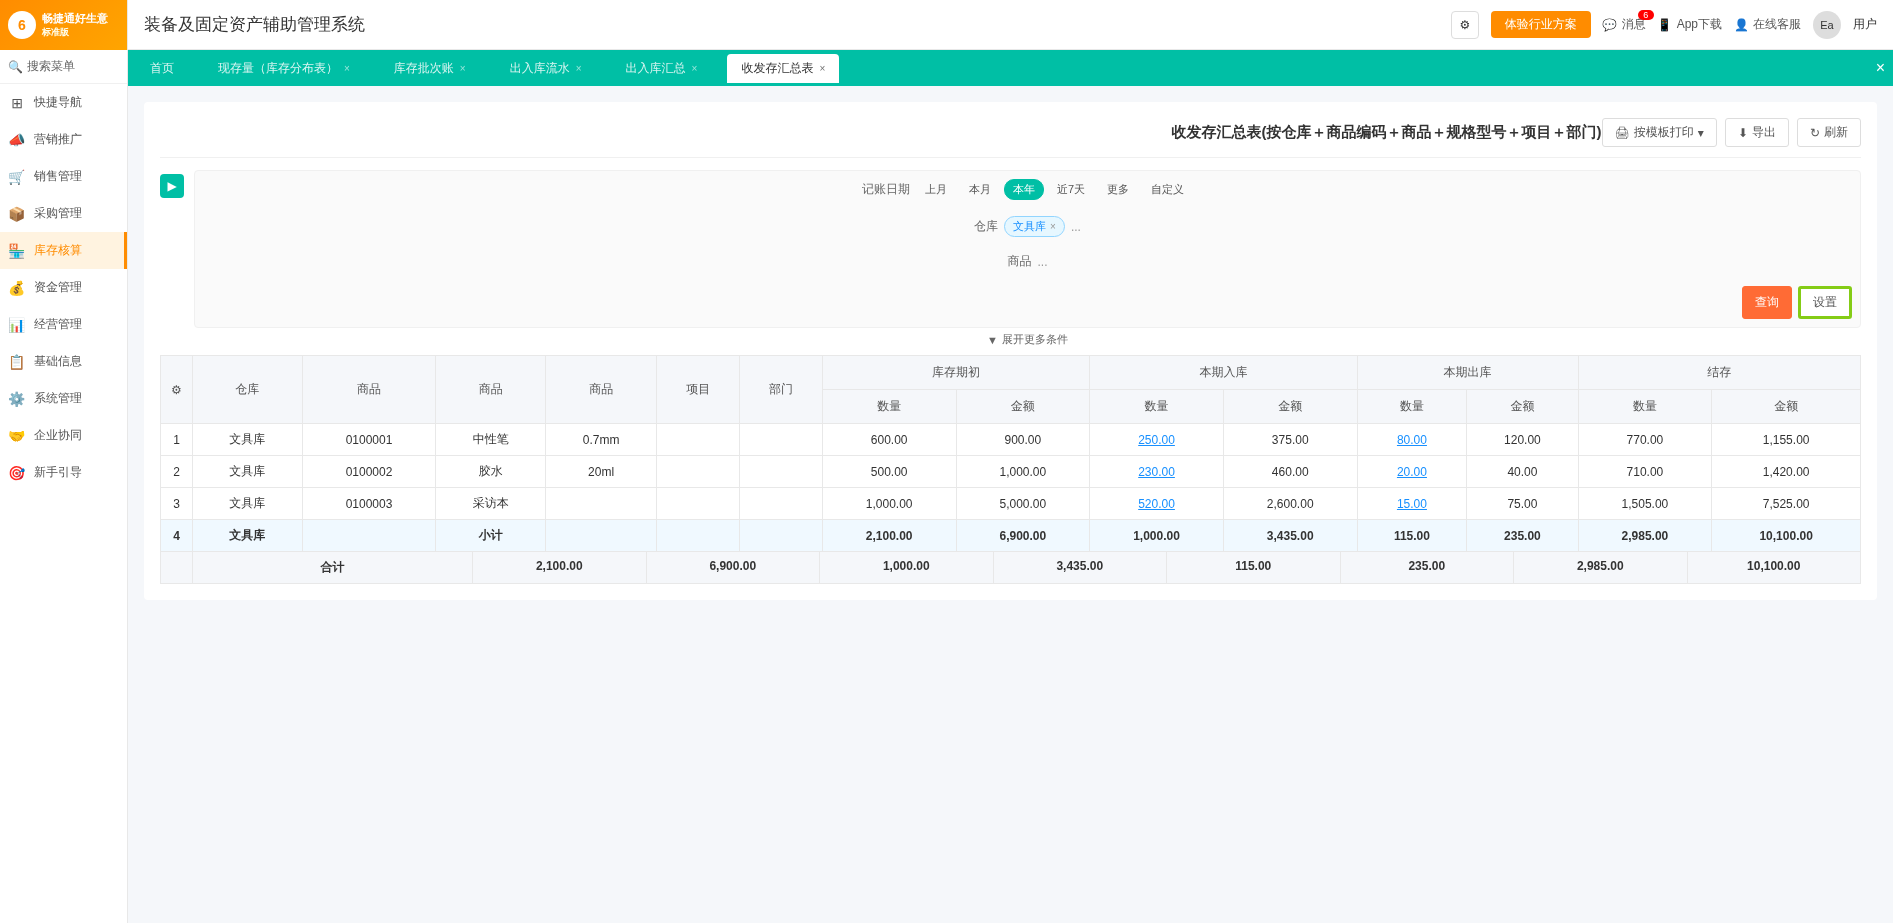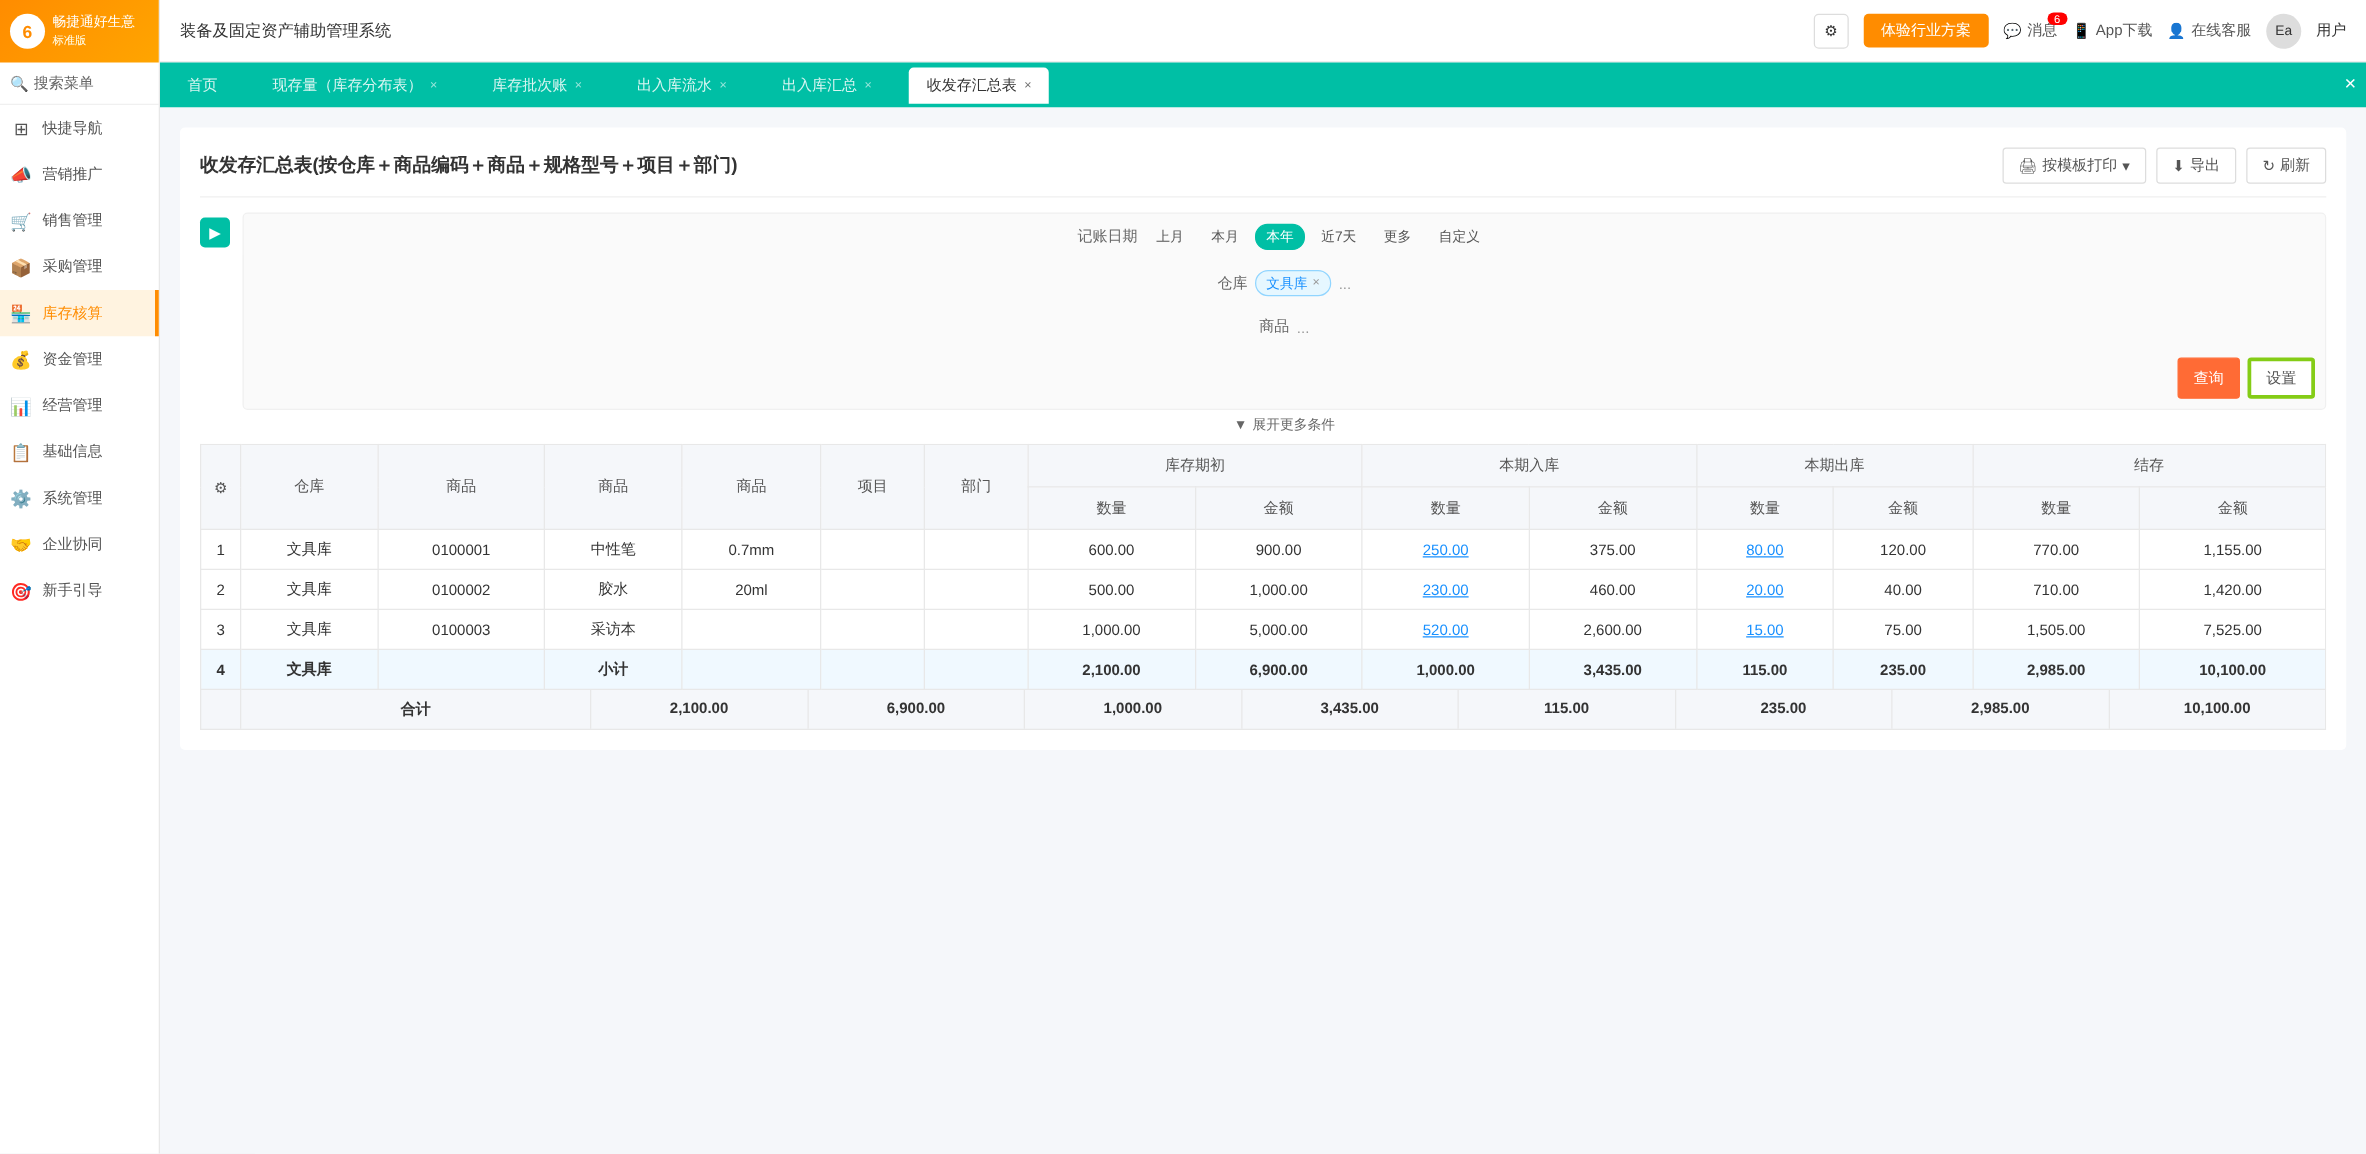--- a/index.html
+++ b/index.html
@@ -2,21 +2,21 @@
 <html><head>
   <meta charset="utf-8">
   <style>
     * { box-sizing: border-box; margin: 0; padding: 0; }
     body { font-family: 'Microsoft YaHei', Arial, sans-serif; font-size: 12px; background: #f0f2f5; color: #333; display: flex; height: 923px; overflow: hidden; }
 
     
     .sidebar { width: 128px; background: #fff; height: 100%; display: flex; flex-direction: column; border-right: 1px solid #e8e8e8; flex-shrink: 0; }
     .sidebar-logo { background: linear-gradient(135deg, #ff8c00, #ffa500); padding: 10px 8px; display: flex; align-items: center; gap: 6px; height: 50px; }
     .logo-icon { width: 28px; height: 28px; background: #fff; border-radius: 50%; display: flex; align-items: center; justify-content: center; color: #ff8c00; font-weight: bold; font-size: 14px; }
-    .logo-text { color: #fff; font-size: 11px; line-height: 1.4; }
+    .logo-text { color: #fff; font-size: 11px; line-height: 1.4; font-weight: bold; }
     .logo-badge { font-size: 9px; color: #ffe; }
     .sidebar-search { padding: 8px; border-bottom: 1px solid #f0f0f0; display: flex; align-items: center; gap: 4px; color: #666; cursor: pointer; }
     .sidebar-item { padding: 10px 8px; display: flex; align-items: center; gap: 8px; cursor: pointer; color: #555; font-size: 12px; }
     .sidebar-item.active { background: #fff3e0; color: #ff8c00; border-right: 3px solid #ff8c00; }
     .sidebar-item .icon { font-size: 14px; width: 18px; text-align: center; }
 
     
     .main { flex: 1; display: flex; flex-direction: column; overflow: hidden; }
 
     
@@ -122,21 +122,21 @@
   </div>
   <div class="sidebar-item">
     <span class="icon">🎯</span>
     <span>新手引导</span>
   </div>
 </div>
 
 <div class="main">
 
   <div class="top-header">
-    <span style="font-size:13px;color:#333;flex:1;">装备及固定资产辅助管理系统</span>
+    <span style="font-size:17px;color:#333;flex:1;">装备及固定资产辅助管理系统</span>
     <div class="settings-icon-btn">⚙</div>
     <button class="try-btn">体验行业方案</button>
     <div class="header-btn" style="position:relative;">
       <span>💬</span>
       <span>消息</span>
       <span class="badge" style="position:absolute;top:-6px;right:-8px;">6</span>
     </div>
     <div class="header-btn">
       <span>📱</span>
       <span>App下载</span>
@@ -174,21 +174,21 @@
     <div class="tab-item active">
       <span>收发存汇总表</span>
       <span class="tab-close">×</span>
     </div>
     <span class="tab-bar-close">×</span>
   </div>
 
   <div class="content">
     <div class="page-card">
 
-      <div style="display:flex; align-items:center; justify-content:space-between; margin-bottom:12px; padding-bottom:10px; border-bottom:1px solid #f0f0f0;">
+      <div style="display:flex; align-items:center; justify-content:flex-end; margin-bottom:12px; padding-bottom:10px; border-bottom:1px solid #f0f0f0;">
         <div class="page-title" style="margin:0;padding:0;border:none;">收发存汇总表(按仓库＋商品编码＋商品＋规格型号＋项目＋部门)</div>
         <div style="display:flex;align-items:center;gap:8px;">
           <div class="action-btn">
             <span>🖨</span>
             <span>按模板打印</span>
             <span>▾</span>
           </div>
           <div class="action-btn">
             <span>⬇</span>
             <span>导出</span>

